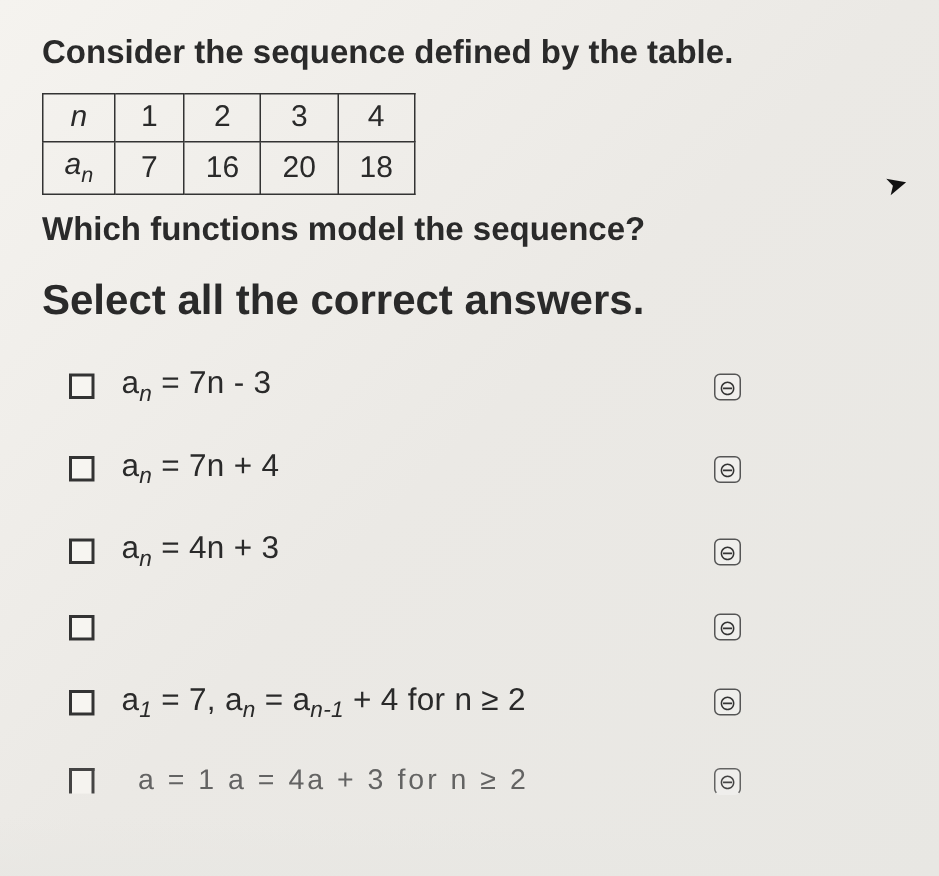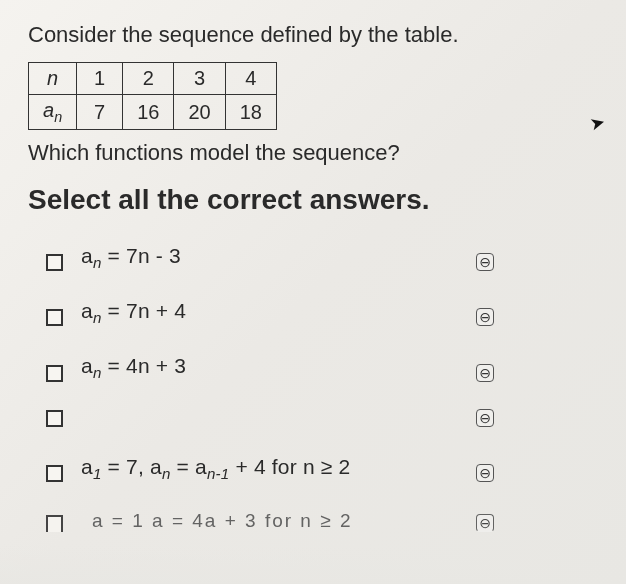--- a/index.html
+++ b/index.html
@@ -10,50 +10,50 @@
     background: linear-gradient(135deg, #f5f3ef 0%, #ebe9e5 50%, #e8e7e3 100%);
     color: #2a2a2a;
     overflow: hidden;
     position: relative;
   }
   .page {
     padding: 22px 28px 0 28px;
   }
   .intro {
     font-size: 22px;
-    font-weight: normal;
+    font-weight: bold;
     margin-bottom: 14px;
   }
   table {
     border-collapse: collapse;
     margin-bottom: 10px;
   }
   td {
     border: 1.5px solid #333;
     padding: 4px 14px;
     font-size: 20px;
     text-align: center;
     min-width: 46px;
   }
   td.hdr { font-style: italic; }
   .sub { font-size: 0.72em; vertical-align: sub; font-style: italic; }
   .q2 {
     font-size: 22px;
-    font-weight: normal;
+    font-weight: bold;
     margin-bottom: 18px;
   }
   .instr {
     font-size: 28px;
     font-weight: bold;
     margin-bottom: 28px;
   }
   .options { padding-left: 18px; }
   .row {
     display: flex;
-    align-items: flex-end;
+    align-items: center;
     margin-bottom: 28px;
     position: relative;
   }
   .chk {
     width: 17px; height: 17px;
     border: 2px solid #333;
     flex-shrink: 0;
     margin-right: 18px;
     background: #f7f5f1;
   }

